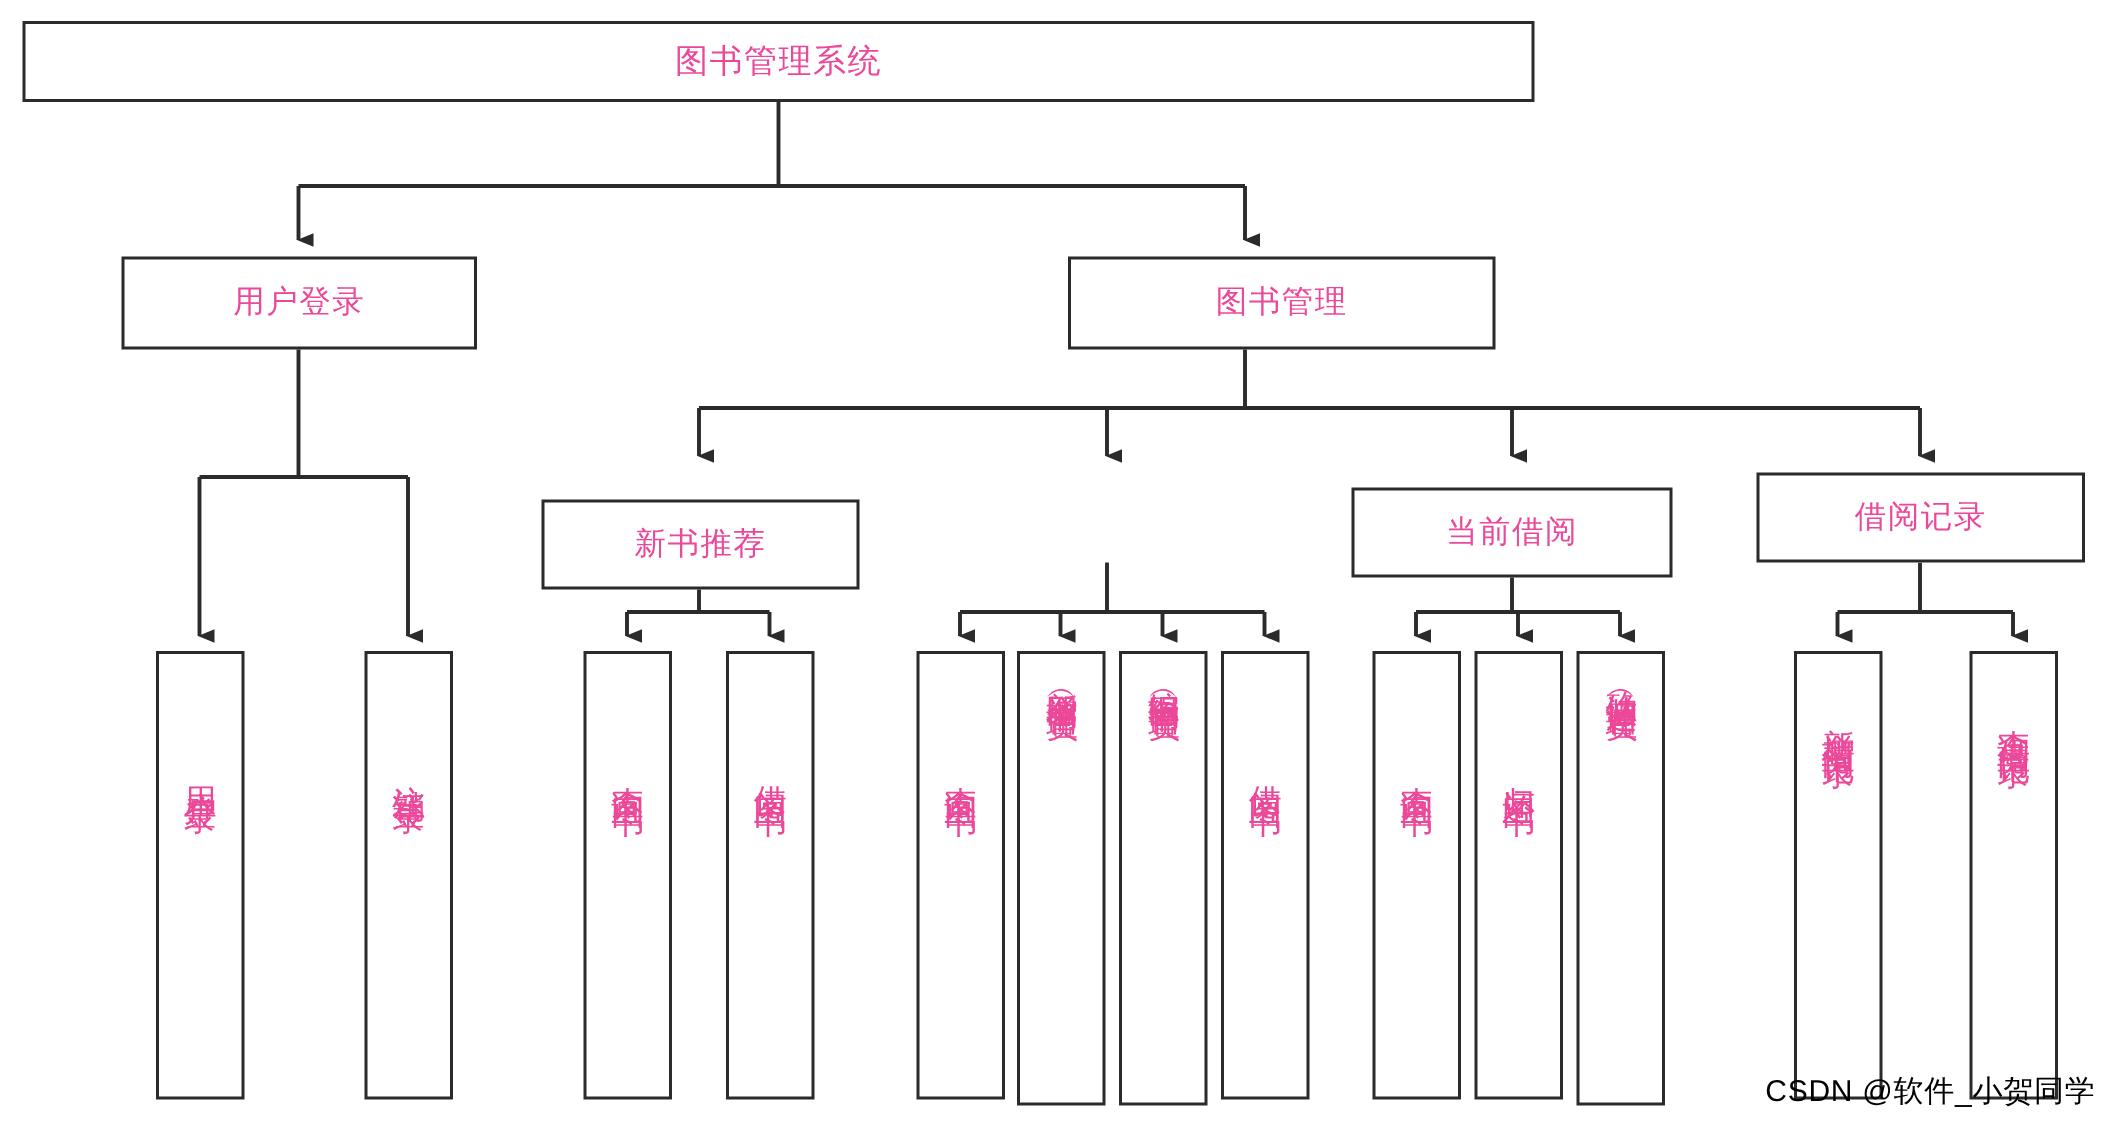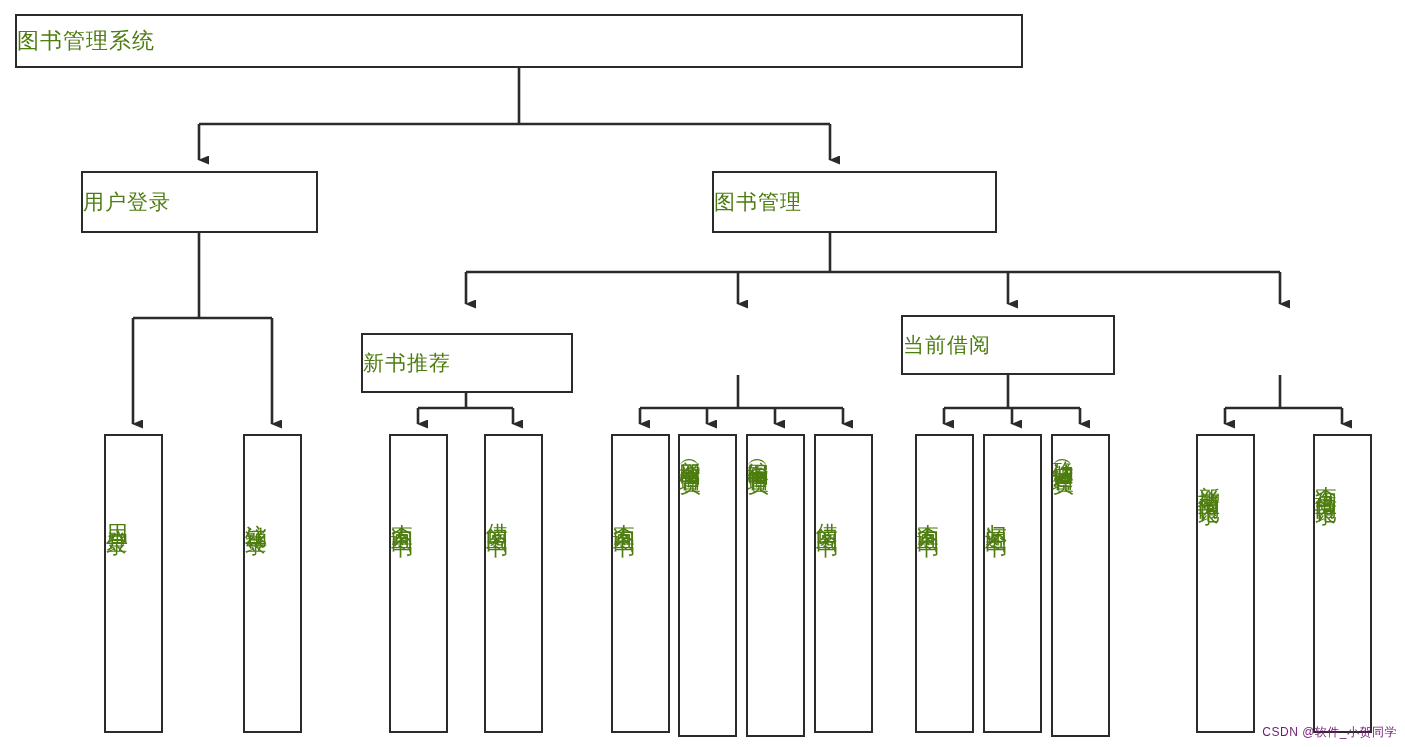--- a/index.html
+++ b/index.html
@@ -23,22 +23,22 @@
     left: 0; top: 0;
     width: 1405px; height: 747px;
     pointer-events: none;
   }
   .node {
     position: absolute;
     background: #ffffff;
     border: 2px solid #2b2b2b;
     display: flex;
     align-items: center;
-    justify-content: flex-start;
-    color: #4d7c0f;
+    justify-content: center;
+    color: #ec4899;
     z-index: 2;
   }
   .node .label {
     display: block;
     text-align: center;
     line-height: 1.18;
     white-space: nowrap;
   }
   
   .node.h .label {
@@ -62,22 +62,22 @@
     padding-top: 5px;
   }
   .node.v.tall .label {
     font-size: 21px;
     letter-spacing: 2px;
   }
   .watermark {
     position: absolute;
     right: 8px;
     bottom: 6px;
-    font-size: 12px;
-    color: #701a75;
+    font-size: 20px;
+    color: #000000;
     letter-spacing: 0.5px;
     z-index: 5;
     white-space: nowrap;
   }
 </style>
 </head>
 <body>
 
 <div id="diagram">
 
@@ -139,22 +139,25 @@
   <div class="node h" style="left:81px; top:171px; width:237px; height:62px;">
     <span class="label">用户登录</span>
   </div>
   <div class="node h" style="left:712px; top:171px; width:285px; height:62px;">
     <span class="label">图书管理</span>
   </div>
 
   <div class="node h" style="left:361px; top:333px; width:212px; height:60px;">
     <span class="label">新书推荐</span>
   </div>
-  <div class="node h" style="left:901px; top:315px; width:214px; height:60px;">
+  <div class="node h" style="left:901px; top:325px; width:214px; height:60px;">
     <span class="label">当前借阅</span>
+  </div>
+  <div class="node h" style="left:1171px; top:315px; width:219px; height:60px;">
+    <span class="label">借阅记录</span>
   </div>
 
   <div class="node v" style="left:104px; top:434px; width:59px; height:299px; padding-top:70px;">
     <span class="label">用户登录</span>
   </div>
   <div class="node v" style="left:243px; top:434px; width:59px; height:299px; padding-top:70px;">
     <span class="label">注销登录</span>
   </div>
 
   <div class="node v" style="left:389px; top:434px; width:59px; height:299px; padding-top:70px;">

